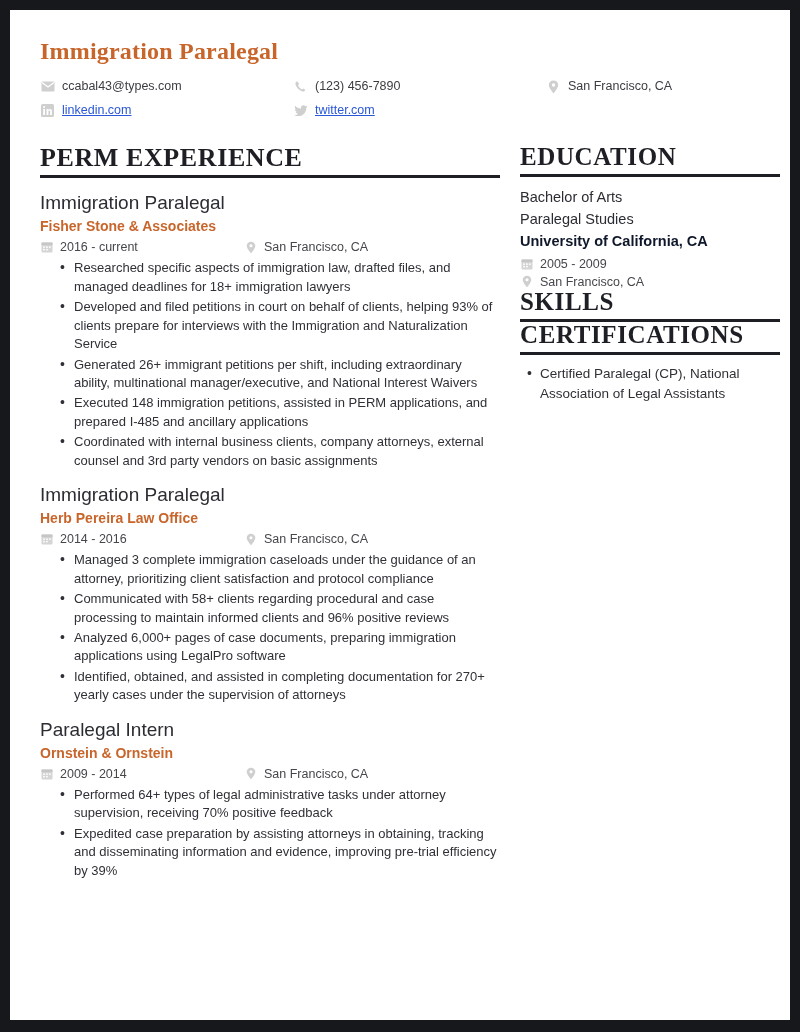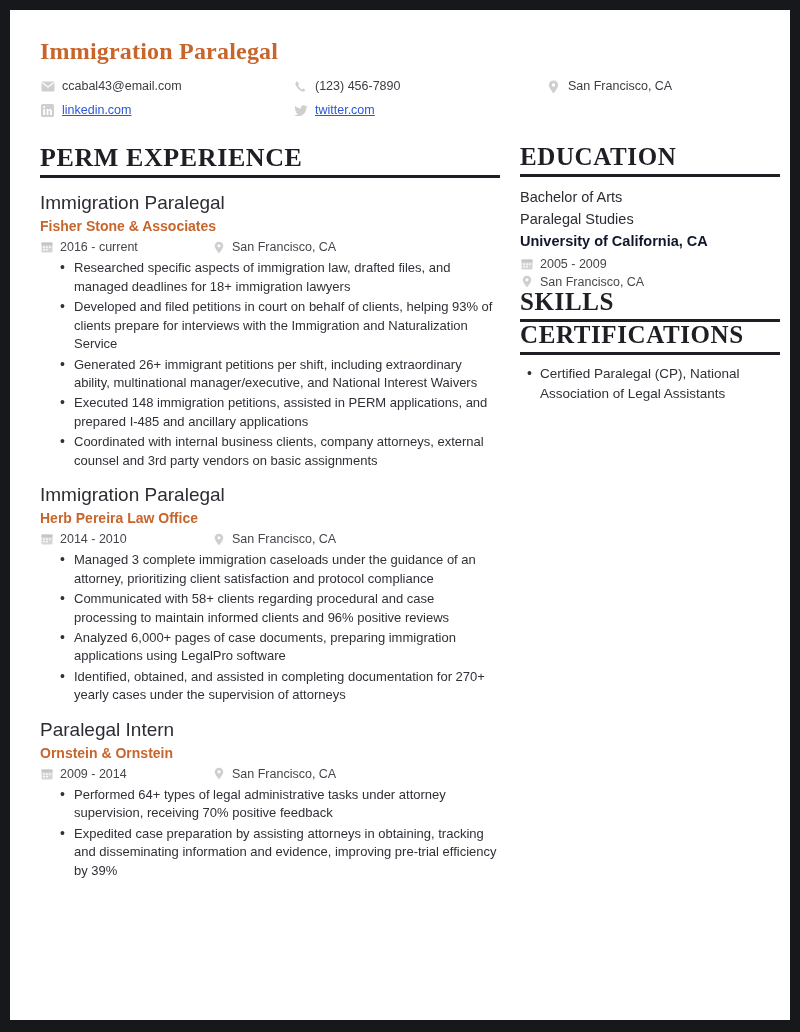--- a/index.html
+++ b/index.html
@@ -107,20 +107,21 @@
     font-weight: bold;
     color: #c8652b;
     margin-top: 2px;
     line-height: 1.3;
   }
   .entry-meta {
     display: flex;
     margin-top: 5px;
     font-size: 12.5px;
     color: #45474c;
+    gap: 32px;
   }
   .meta-cell { display: flex; align-items: center; }
   .meta-cell + .meta-cell { margin-left: 0; }
   .meta-date { width: 172px; flex: 0 0 172px; }
   .meta-ico {
     width: 14px;
     height: 14px;
     margin-right: 6px;
     flex: 0 0 14px;
     display: inline-flex;
@@ -202,21 +203,21 @@
 
     <div class="contact-grid">
 
       <div class="contact-item">
         <span class="ico">
           <svg width="14" height="11" viewBox="0 0 14 11">
               <rect x="0.5" y="0.5" width="13" height="10" rx="1" fill="#cfcfcf"></rect>
               <path d="M1 1.5 L7 6 L13 1.5" fill="none" stroke="#ffffff" stroke-width="1.2"></path>
             </svg>
         </span>
-        <span>ccabal43@email.com</span>
+        <span>ccabal43@types.com</span>
       </div>
 
       <div class="contact-item">
         <span class="ico">
           <svg width="13" height="13" viewBox="0 0 13 13">
               <path d="M3.2 1.2 C2.2 1.6 1.2 2.6 1.4 3.8 C1.9 7 5.2 10.6 8.6 11.4 C9.8 11.7 10.9 10.9 11.4 9.9 L9.3 8.5 L7.9 9.6 C6.4 8.8 4.6 6.9 4.1 5.3 L5.2 3.9 Z" fill="#cfcfcf"></path>
             </svg>
         </span>
         <span>(123) 456-7890</span>
       </div>
@@ -309,21 +310,21 @@
                 <svg width="12" height="12" viewBox="0 0 12 12">
                     <rect x="0.5" y="1.5" width="11" height="10" rx="1" fill="#d5d5d5"></rect>
                     <rect x="0.5" y="1.5" width="11" height="2.6" fill="#c6c6c6"></rect>
                     <rect x="2.2" y="5.4" width="1.7" height="1.5" fill="#ffffff"></rect>
                     <rect x="5.1" y="5.4" width="1.7" height="1.5" fill="#ffffff"></rect>
                     <rect x="8" y="5.4" width="1.7" height="1.5" fill="#ffffff"></rect>
                     <rect x="2.2" y="7.9" width="1.7" height="1.5" fill="#ffffff"></rect>
                     <rect x="5.1" y="7.9" width="1.7" height="1.5" fill="#ffffff"></rect>
                   </svg>
               </span>
-              <span>2014 - 2010</span>
+              <span>2014 - 2016</span>
             </div>
             <div class="meta-cell">
               <span class="meta-ico">
                 <svg width="10" height="13" viewBox="0 0 11 14">
                     <path d="M5.5 0.6 C2.8 0.6 0.8 2.6 0.8 5.1 C0.8 8.2 5.5 13.4 5.5 13.4 C5.5 13.4 10.2 8.2 10.2 5.1 C10.2 2.6 8.2 0.6 5.5 0.6 Z" fill="#cfcfcf"></path>
                     <circle cx="5.5" cy="5" r="1.7" fill="#ffffff"></circle>
                   </svg>
               </span>
               <span>San Francisco, CA</span>
             </div>

